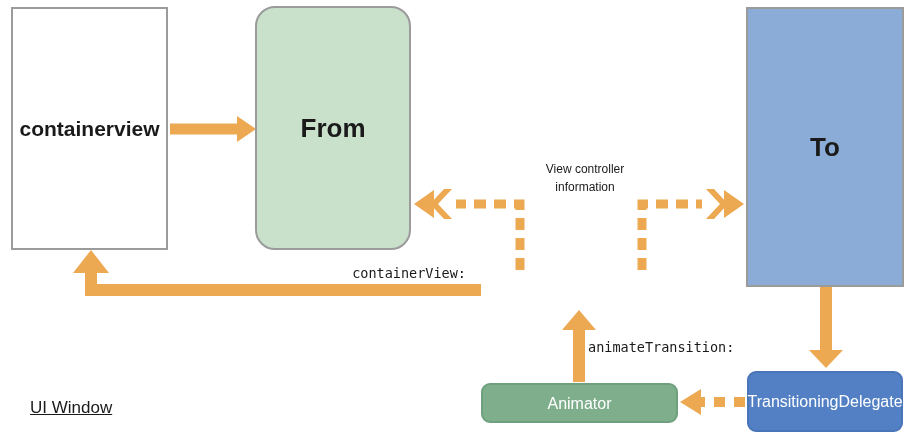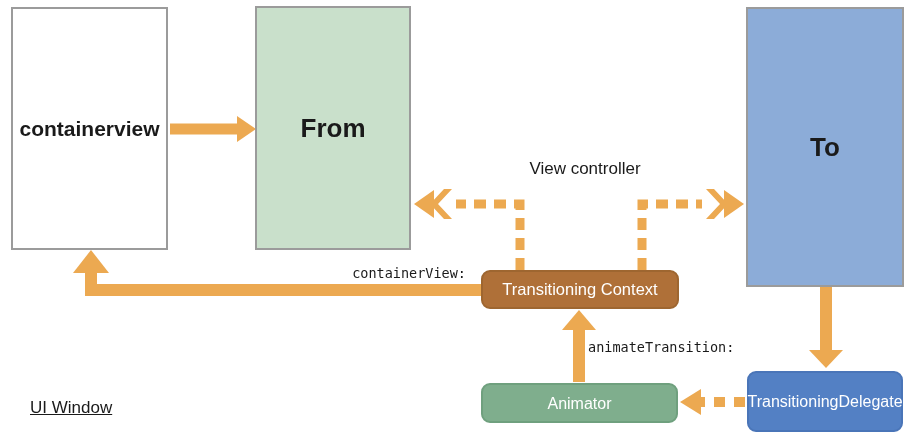--- a/index.html
+++ b/index.html
@@ -34,20 +34,21 @@
   }
   .container-view-box {
     left: 11px; top: 7px; width: 157px; height: 243px;
     background: var(--container-fill);
     font-size: 21px; line-height: 28px;
   }
   .from-box {
     left: 255px; top: 6px; width: 156px; height: 244px;
     background: var(--from-fill);
     font-size: 26px;
+    border-radius: 20px;
   }
   .to-box {
     left: 746px; top: 7px; width: 158px; height: 280px;
     background: var(--to-fill);
     font-size: 26px;
   }
   .pill {
     border-radius: 9px;
     color: var(--box-text);
     font-size: 16px;
@@ -69,21 +70,21 @@
     background: var(--delegate-fill);
     border: 2px solid var(--delegate-border);
   }
   .label {
     position: absolute;
     color: var(--text);
     z-index: 2;
   }
   .info-label {
     left: 504px; top: 160px; width: 162px;
-    font-size: 17px; line-height: 18px;
+    font-size: 12px; line-height: 18px;
     text-align: center;
   }
   .mono {
     font-family: "DejaVu Sans Mono", monospace;
     font-size: 13.5px;
   }
   .containerview-label {
     left: 336px; top: 265px; width: 130px;
     text-align: right;
   }
@@ -147,35 +148,33 @@
   </div>
 
   <div class="box big-box from-box">
     <span>From</span>
   </div>
 
   <div class="box big-box to-box">
     <span>To</span>
   </div>
 
-  <div class="box pill context-box">
-    <span>Transitioning Context</span>
-  </div>
 
   <div class="box pill animator-box">
     <span>Animator</span>
   </div>
 
   <div class="box pill delegate-box">
     <span>Transitioning</span>
     <span>Delegate</span>
   </div>
 
   <div class="label info-label">
     <div>View controller</div>
+    <div>information</div>
   </div>
 
   <div class="label mono animatetransition-label">animateTransition:</div>
 
   <div class="label mono containerview-label">containerView:</div>
 
   <div class="label window-label">UI Window</div>
 
 </div>
 

